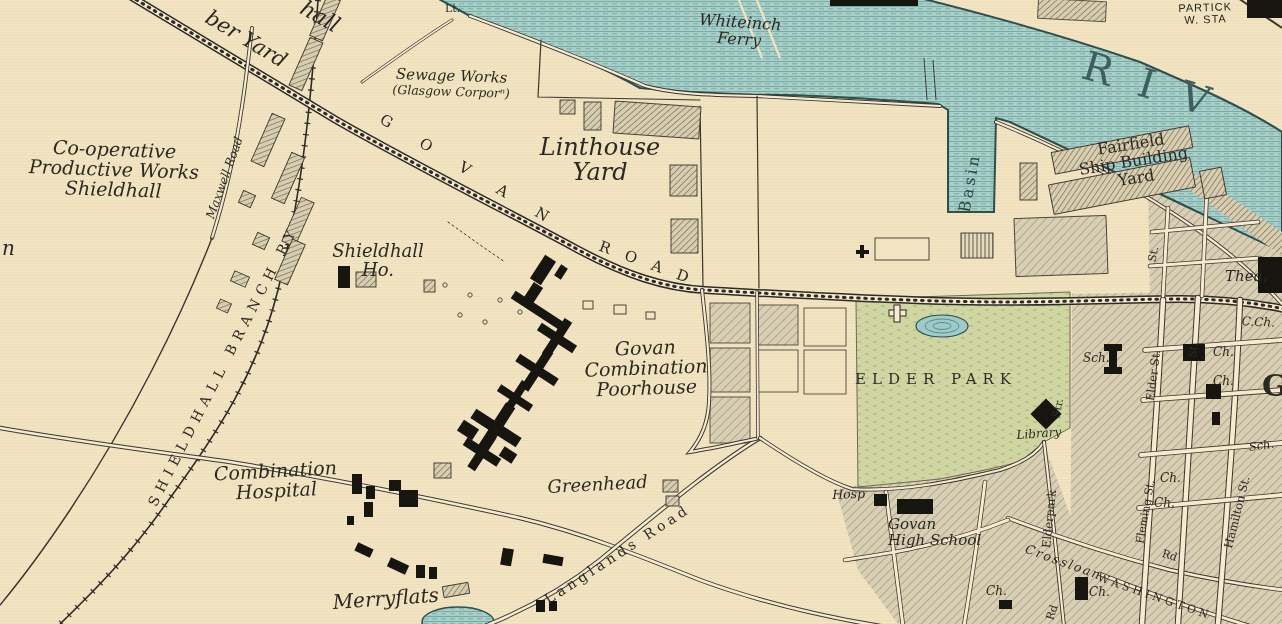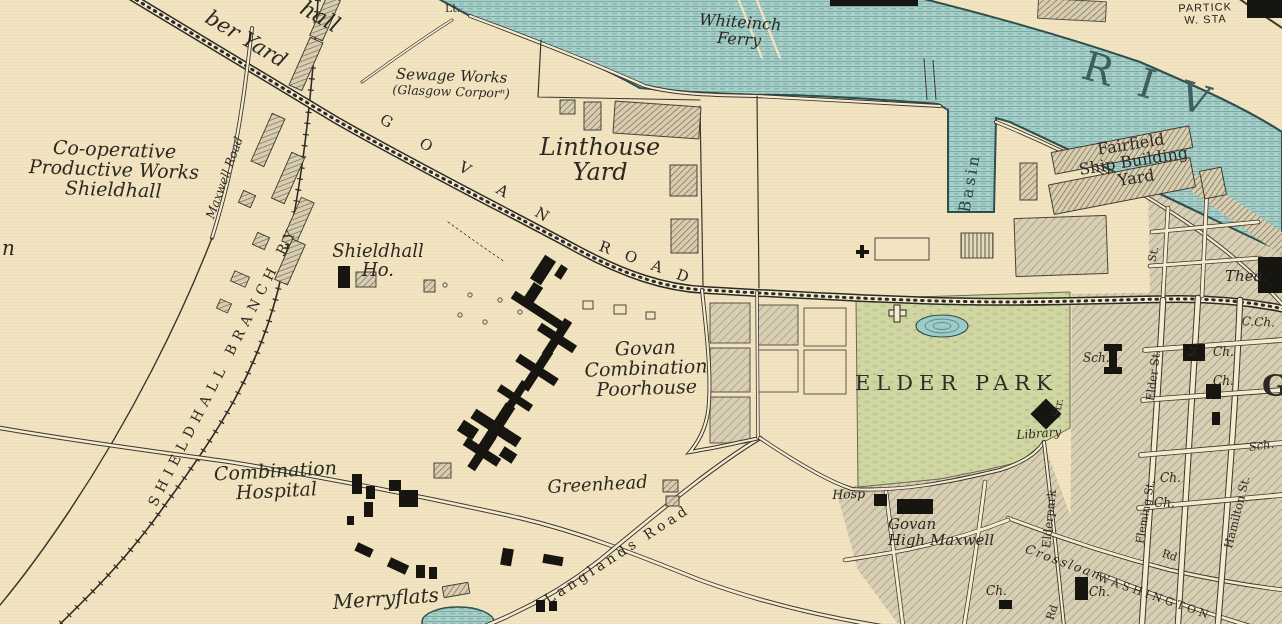--- a/index.html
+++ b/index.html
@@ -362,32 +362,32 @@
   <div>Combination</div>
   <div>Hospital</div>
 </div>
 
 <div class="lbl it" style="left:332px;top:592px;font-size:20px;transform:rotate(-4deg);">Merryflats</div>
 
 <div class="lbl it" style="left:547px;top:478px;font-size:18px;transform:rotate(-3deg);">Greenhead</div>
 
 <div class="lbl" style="left:550px;top:592px;font-size:14px;letter-spacing:4px;transform:rotate(-33deg);transform-origin:0 100%;">Langlands Road</div>
 
-<div class="lbl" style="left:855px;top:372px;font-size:21px;letter-spacing:6px;color:#2e2e28;">ELDER PARK</div>
+<div class="lbl" style="left:855px;top:372px;font-size:15px;letter-spacing:6px;color:#2e2e28;">ELDER PARK</div>
 
 <div class="lbl it" style="left:1016px;top:429px;font-size:12px;transform:rotate(-4deg);">Library</div>
 
 <div class="lbl it" style="left:1083px;top:352px;font-size:12px;">Sch.</div>
 <div class="lbl it" style="left:1248px;top:441px;font-size:11.5px;transform:rotate(-8deg);">Sch.</div>
 
 <div class="lbl it" style="left:832px;top:488px;font-size:12.5px;transform:rotate(-2deg);">Hosp</div>
 
 <div class="lbl it" style="left:888px;top:517px;font-size:15px;">
   <div>Govan</div>
-  <div>High Maxwell</div>
+  <div>High School</div>
 </div>
 
 <div class="lbl" style="left:965px;top:204px;font-size:16px;letter-spacing:3px;transform:rotate(-80deg);transform-origin:0 50%;color:#274744;">Basin</div>
 
 <div class="lbl c" style="left:1058px;top:148px;width:145px;font-size:16px;transform:rotate(-9deg);">
   <div>Fairfield</div>
   <div>Ship Building</div>
   <div>Yard</div>
 </div>
 

